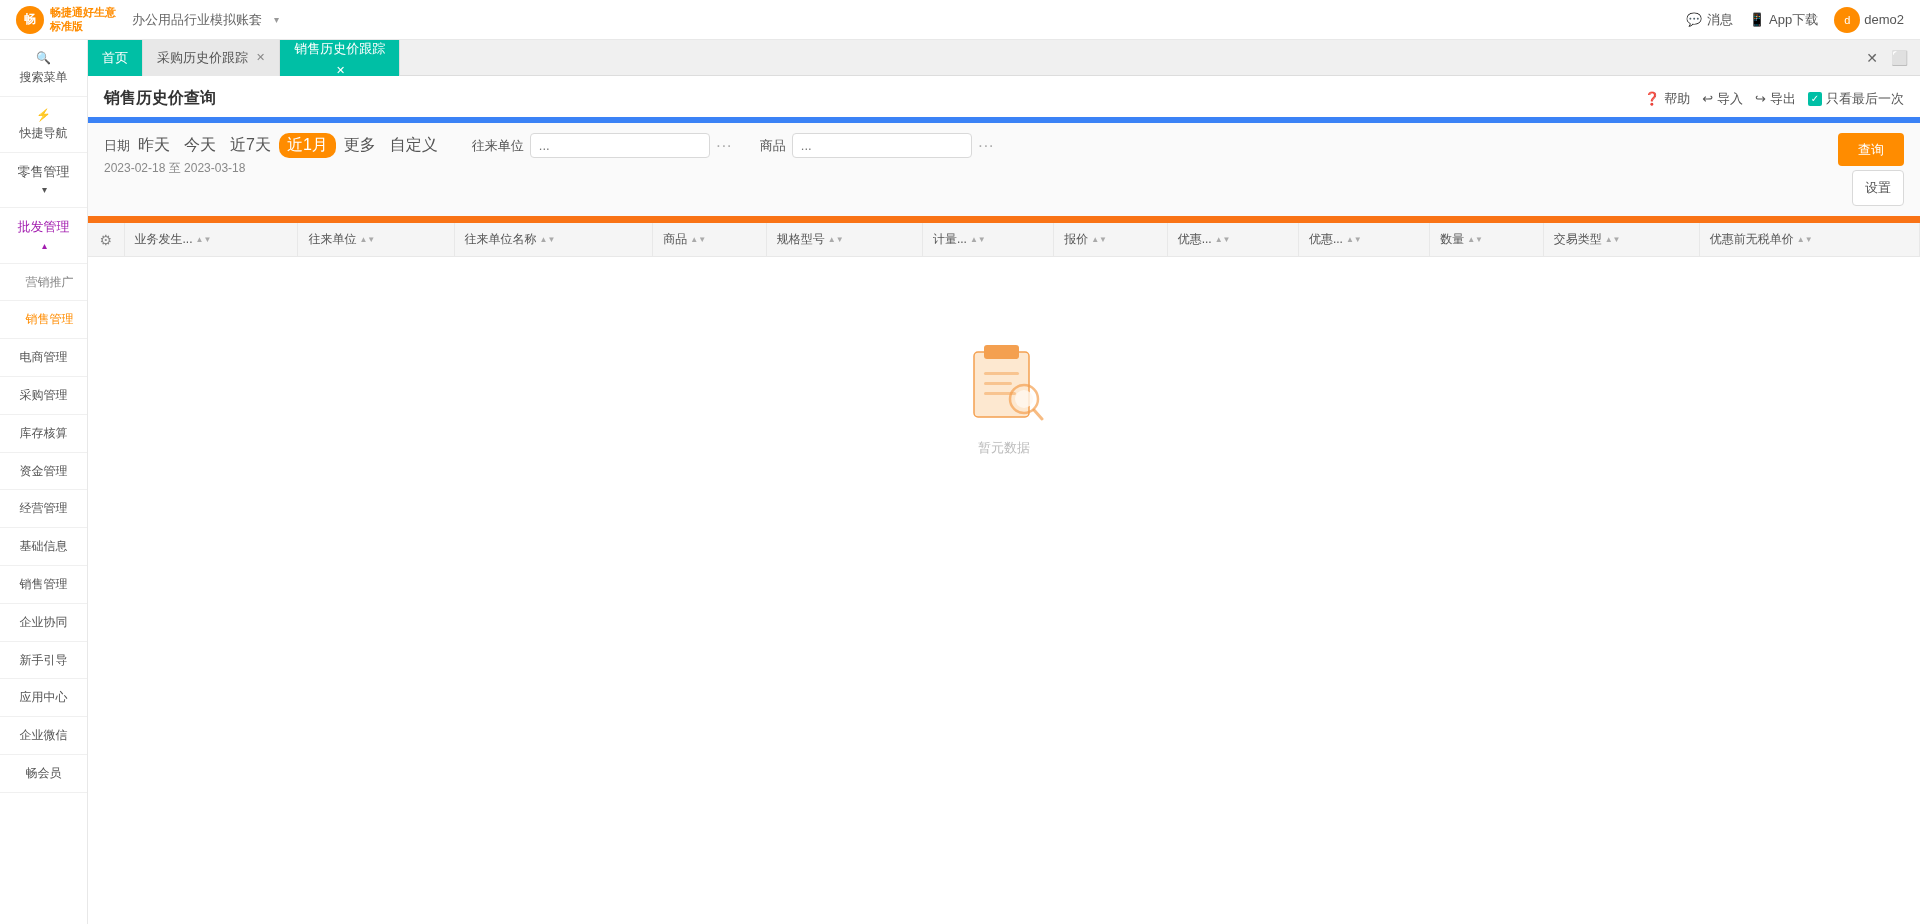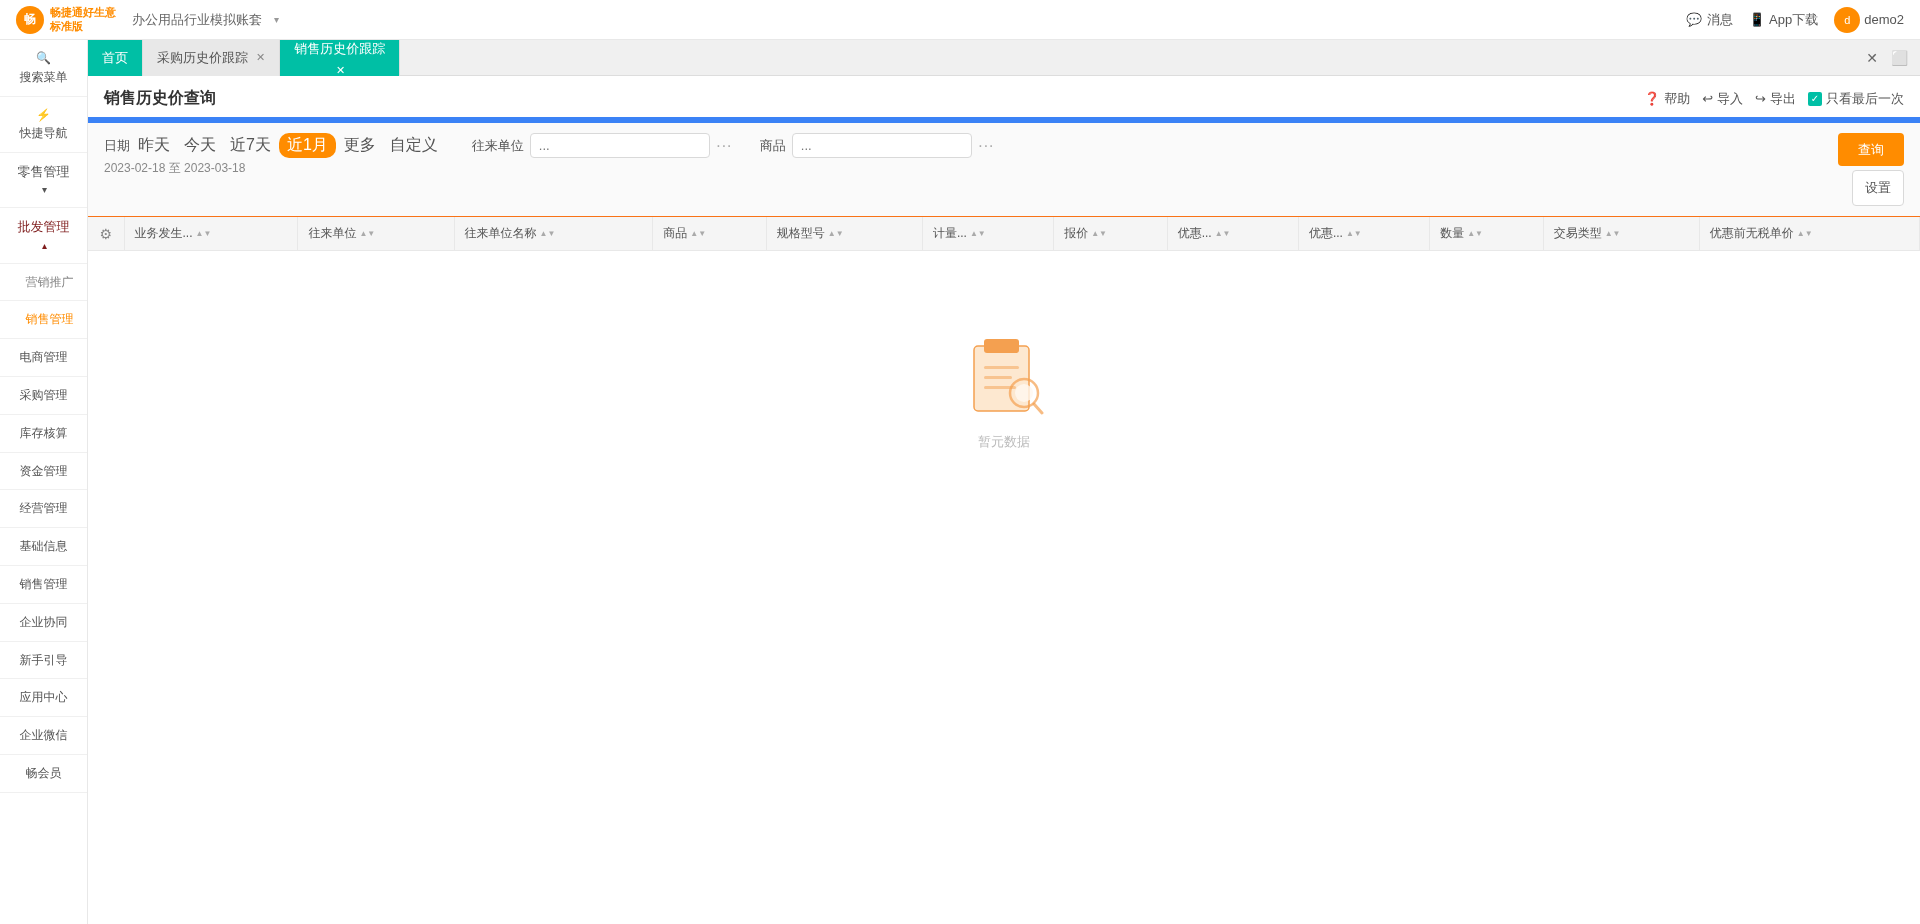--- a/index.html
+++ b/index.html
@@ -102,21 +102,21 @@
       cursor: pointer;
       color: #555;
       font-size: 12px;
       line-height: 1.4;
       border-bottom: 1px solid #f0f0f0;
       display: flex;
       flex-direction: column;
       align-items: center;
       gap: 2px;
     }
-    .sidebar-item.active { color: #7f1d1d; }
+    .sidebar-item.active { color: #a21caf; }
     .sidebar-item .arrow {
       font-size: 10px;
       margin-left: 2px;
     }
 
     
     .content-area {
       flex: 1;
       display: flex;
       flex-direction: column;
@@ -231,21 +231,21 @@
       font-size: 10px;
     }
 
     
     .filter-bar {
       padding: 10px 16px;
       display: flex;
       align-items: flex-start;
       gap: 12px;
       background: #fafafa;
-      border-bottom: 1px solid #f97316;
+      border-bottom: 7px solid #f97316;
       flex-wrap: wrap;
     }
     .filter-label {
       font-size: 13px;
       color: #555;
       white-space: nowrap;
     }
     .date-btn {
       padding: 2px 6px;
       font-size: 16px;

